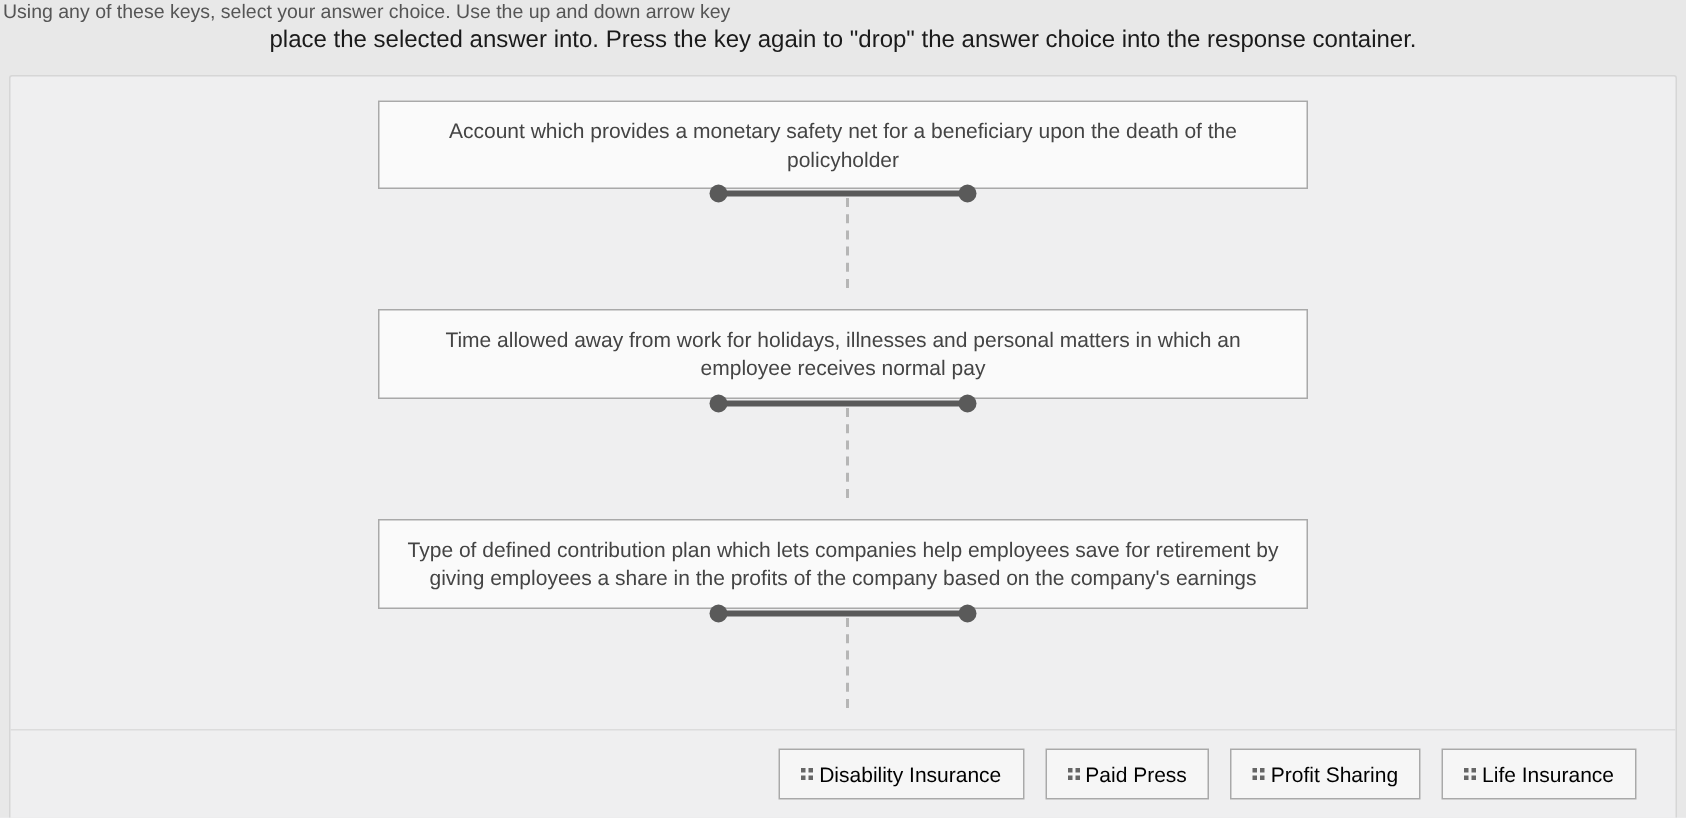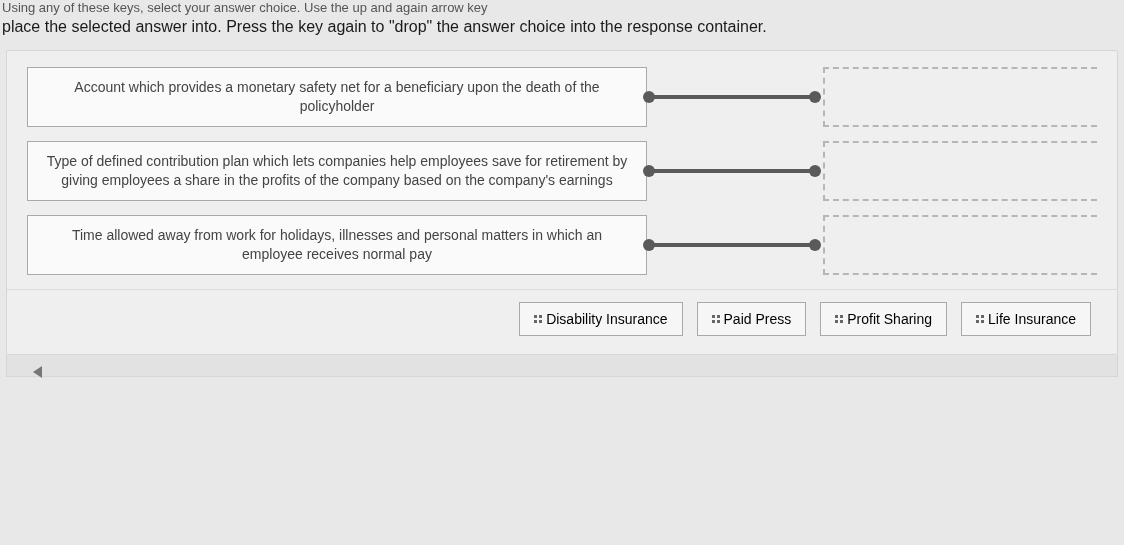--- a/index.html
+++ b/index.html
@@ -11,34 +11,35 @@
       overflow: hidden;
       color: #333;
     }
     .instructions {
       padding: 0 2px 12px 2px;
       font-size: 15px;
       color: #1a1a1a;
       line-height: 1.3;
     }
     .instructions .line1 { font-size: 13px; color: #555; white-space: nowrap; overflow: hidden; }
-    .instructions .line2 { font-size: 16px; }
+    .instructions .line2 { font-size: 16px; text-align: center; }
     .panel {
       background: #efeff0;
       border: 1px solid #d6d6d6;
       border-radius: 2px;
       margin: 0 6px;
       padding: 16px 0 12px 0;
       position: relative;
     }
     .row {
       display: flex;
       align-items: center;
       margin: 0 20px 14px 20px;
       position: relative;
+      flex-direction: column;
     }
     .prompt-box {
       width: 620px;
       min-height: 54px;
       border: 1px solid #a9a9a9;
       background: #fafafa;
       padding: 10px 12px;
       font-size: 14px;
       color: #444;
       text-align: center;
@@ -132,53 +133,53 @@
       margin: 0 6px;
       border: 1px solid #d6d6d6;
       border-top: none;
       position: relative;
     }
   </style>
 </head>
 <body>
 
 <div class="instructions">
-  <div class="line1">Using any of these keys, select your answer choice. Use the up and again arrow key</div>
+  <div class="line1">Using any of these keys, select your answer choice. Use the up and down arrow key</div>
   <div class="line2">place the selected answer into. Press the key again to "drop" the answer choice into the response container.</div>
 </div>
 
 <div class="panel">
 
   <div class="row">
     <div class="prompt-box">
       <span>Account which provides a monetary safety net for a beneficiary upon the death of the policyholder</span>
     </div>
     <div class="connector">
       <div class="dot left"></div>
         <div class="line"></div>
         <div class="dot right"></div>
     </div>
     <div class="drop-zone"></div>
   </div>
 
   <div class="row">
     <div class="prompt-box">
-      <span>Type of defined contribution plan which lets companies help employees save for retirement by giving employees a share in the profits of the company based on the company's earnings</span>
+      <span>Time allowed away from work for holidays, illnesses and personal matters in which an employee receives normal pay</span>
     </div>
     <div class="connector">
       <div class="dot left"></div>
         <div class="line"></div>
         <div class="dot right"></div>
     </div>
     <div class="drop-zone"></div>
   </div>
 
   <div class="row">
     <div class="prompt-box">
-      <span>Time allowed away from work for holidays, illnesses and personal matters in which an employee receives normal pay</span>
+      <span>Type of defined contribution plan which lets companies help employees save for retirement by giving employees a share in the profits of the company based on the company's earnings</span>
     </div>
     <div class="connector">
       <div class="dot left"></div>
         <div class="line"></div>
         <div class="dot right"></div>
     </div>
     <div class="drop-zone"></div>
   </div>
 
 

